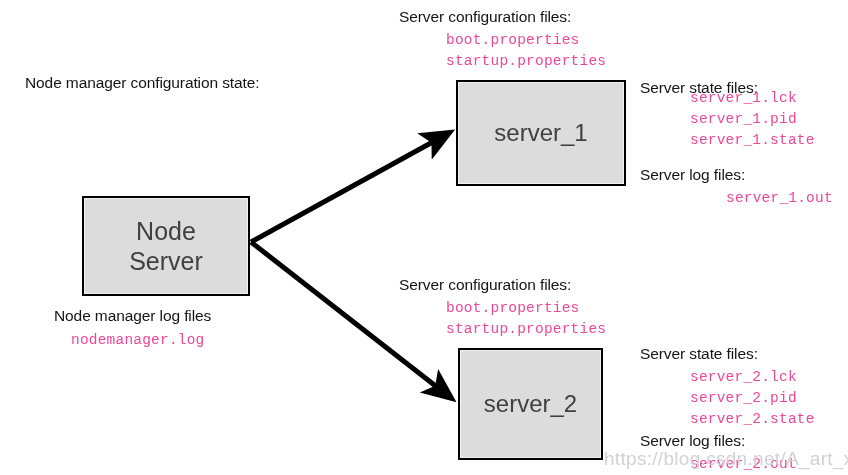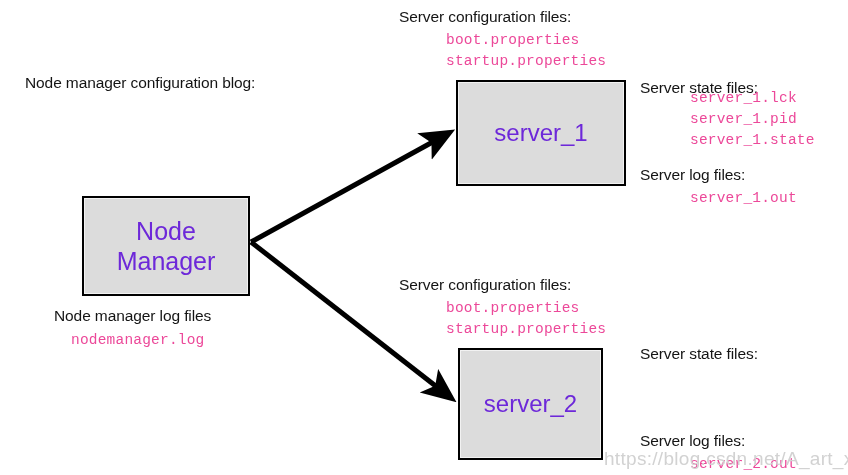--- a/index.html
+++ b/index.html
@@ -37,21 +37,21 @@
   .node-box {
     position: absolute;
     background: #dcdcdc;
     border: 2px solid #000000;
     box-shadow: inset 0 0 0 1px #f2f2f2;
     box-sizing: border-box;
     display: flex;
     align-items: center;
     justify-content: center;
     text-align: center;
-    color: #6d28d9;
+    color: #404040;
     font-family: "Liberation Sans", sans-serif;
   }
   #node-manager-box {
     left: 82px;
     top: 196px;
     width: 168px;
     height: 100px;
     font-size: 25px;
     line-height: 30px;
   }
@@ -90,43 +90,46 @@
 </style>
 </head>
 <body>
 
 <div id="canvas">
 
   <div class="heading" style="left:399px; top:8px;">Server configuration files:</div>
   <div class="filelist" style="left:446px; top:30px;">boot.properties
 startup.properties</div>
 
-  <div class="heading" style="left:25px; top:74px;">Node manager configuration blog:</div>
+  <div class="heading" style="left:25px; top:74px;">Node manager configuration state:</div>
 
   <div class="heading" style="left:640px; top:79px;">Server state files:</div>
   <div class="filelist" style="left:690px; top:88px;">server_1.lck
 server_1.pid
 server_1.state</div>
 
   <div class="heading" style="left:640px; top:166px;">Server log files:</div>
-  <div class="filelist" style="left:690px; top:188px;">server_1.out</div>
+  <div class="filelist" style="left:726px; top:188px;">server_1.out</div>
 
   <div class="node-box" id="node-manager-box">
     <span style="white-space: pre-line;">Node
-Manager</span>
+Server</span>
   </div>
 
   <div class="heading" style="left:25px; top:307px;margin-left:29px;">Node manager log files</div>
   <div class="filelist" style="left:71px; top:330px;">nodemanager.log</div>
 
   <div class="heading" style="left:399px; top:276px;">Server configuration files:</div>
   <div class="filelist" style="left:446px; top:298px;">boot.properties
 startup.properties</div>
 
   <div class="heading" style="left:640px; top:345px;">Server state files:</div>
+  <div class="filelist" style="left:690px; top:367px;">server_2.lck
+server_2.pid
+server_2.state</div>
 
   <div class="heading" style="left:640px; top:432px;">Server log files:</div>
   <div class="filelist" style="left:690px; top:454px;">server_2.out</div>
 
   <div class="node-box" id="server-1-box">
     <span>server_1</span>
   </div>
 
   <div class="node-box" id="server-2-box">
     <span>server_2</span>

